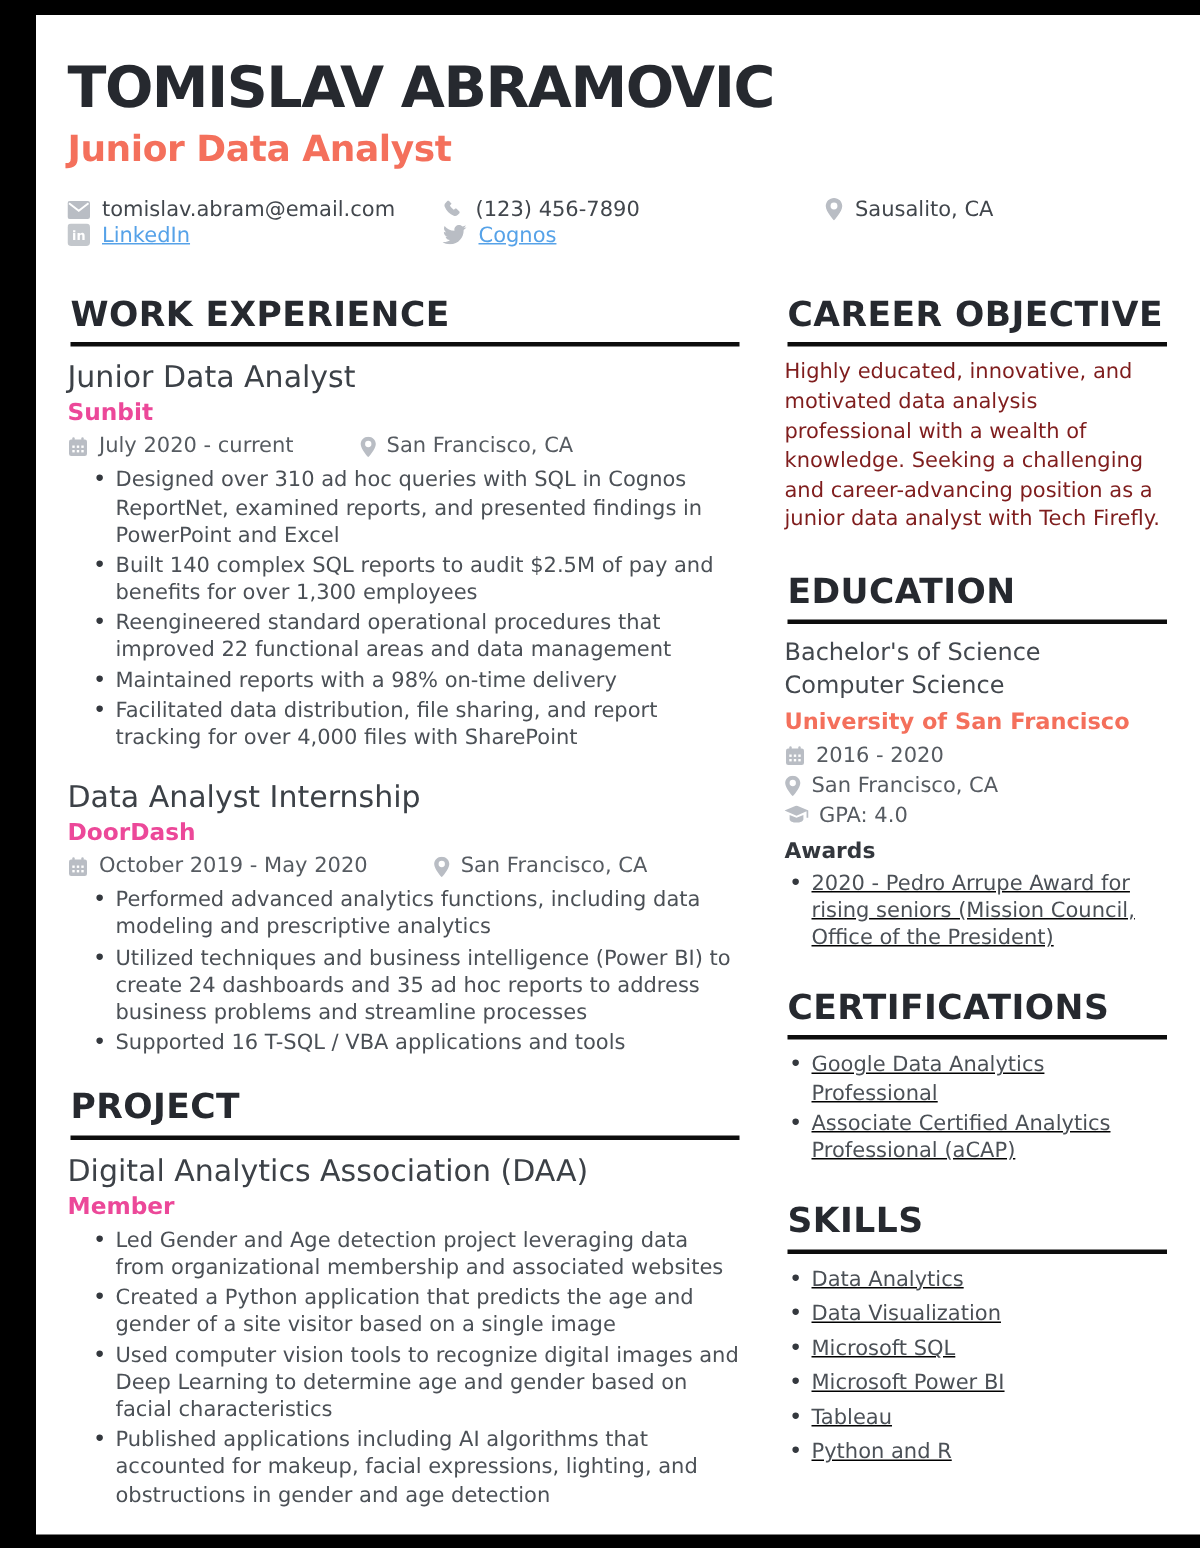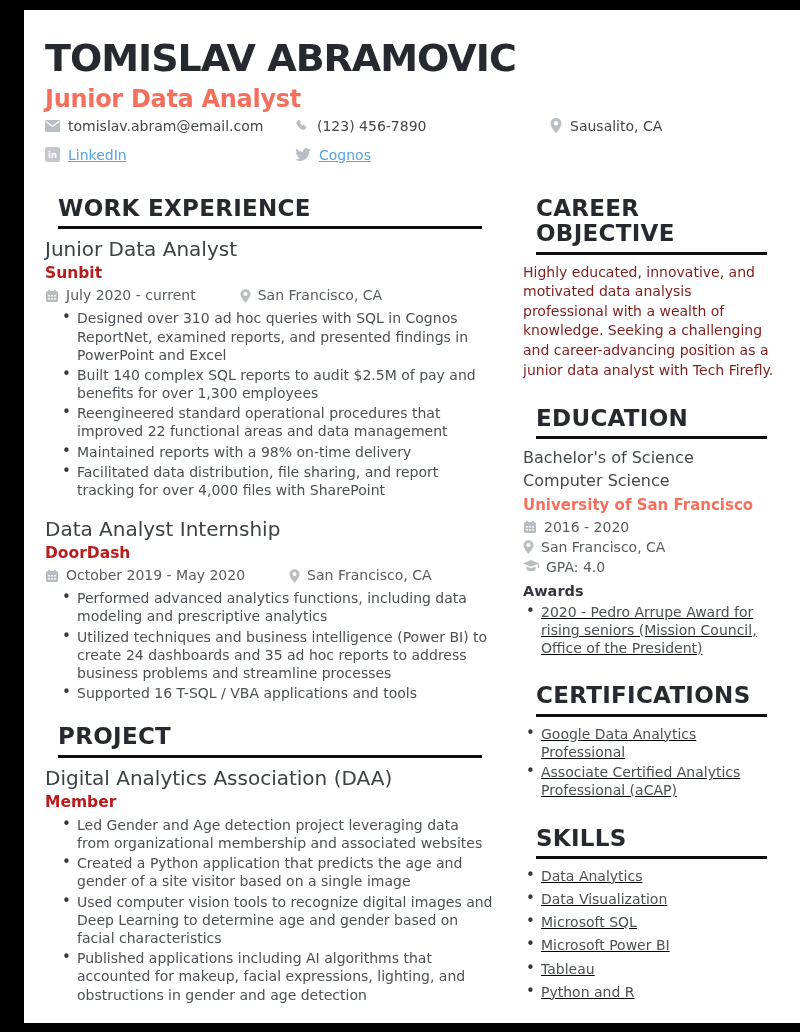--- a/index.html
+++ b/index.html
@@ -21,47 +21,47 @@
   
   .name {
     margin:0; font-size:38px; line-height:1.08; font-weight:bold;
     letter-spacing:-1px; color:#26292f;
   }
   .headline {
     margin:6px 0 0; font-size:24px; font-weight:bold;
     letter-spacing:-0.3px; color:#f4705c;
   }
   .contact {
-    margin-top:4px;
+    margin-top:18px;
     display:grid; grid-template-columns:250px 255px 1fr;
-    row-gap:12px;
+    row-gap:0;
     font-size:14px; color:#41464c;
   }
   .citem { display:flex; align-items:center; gap:8px; min-height:17px; }
   .citem svg { flex:none; display:block; }
   a.link { color:#56a2e8; text-decoration:underline; cursor:pointer; }
 
   
   .columns { display:flex; gap:28px; margin-top:33px; }
   .col-left  { width:450px; flex:none; }
   .col-right { flex:1; min-width:0; }
 
   h3.sec {
-    margin:0 13px 8px; padding-bottom:5px;
+    margin:0 2px 8px; padding-bottom:5px;
     font-size:23px; line-height:1.1; font-weight:bold;
     letter-spacing:0.3px; color:#26292f;
     border-bottom:3px solid #0d0d0d;
   }
   section + section { margin-top:22px; }
   .col-right section + section { margin-top:26px; }
 
   
   .entry + .entry { margin-top:18px; }
   .entry-title { font-size:20px; line-height:1.2; color:#3c4147; }
-  .entry-company { margin-top:2px; font-size:15.5px; line-height:1.3; font-weight:bold; color:#b91c1c; }
+  .entry-company { margin-top:2px; font-size:15.5px; line-height:1.3; font-weight:bold; color:#ec4899; }
   .meta { display:flex; gap:44px; align-items:center; margin-top:3px;
           font-size:14px; line-height:1.35; color:#565b61; }
   .mitem { display:flex; align-items:center; gap:7px; }
   .mitem svg { flex:none; display:block; }
 
   ul.bullets { list-style:none; margin:4px 0 0; padding:0 0 0 16px; }
   ul.bullets li {
     position:relative; padding-left:16px; margin-bottom:2px;
     font-size:14px; line-height:1.3; color:#4b5056;
   }

